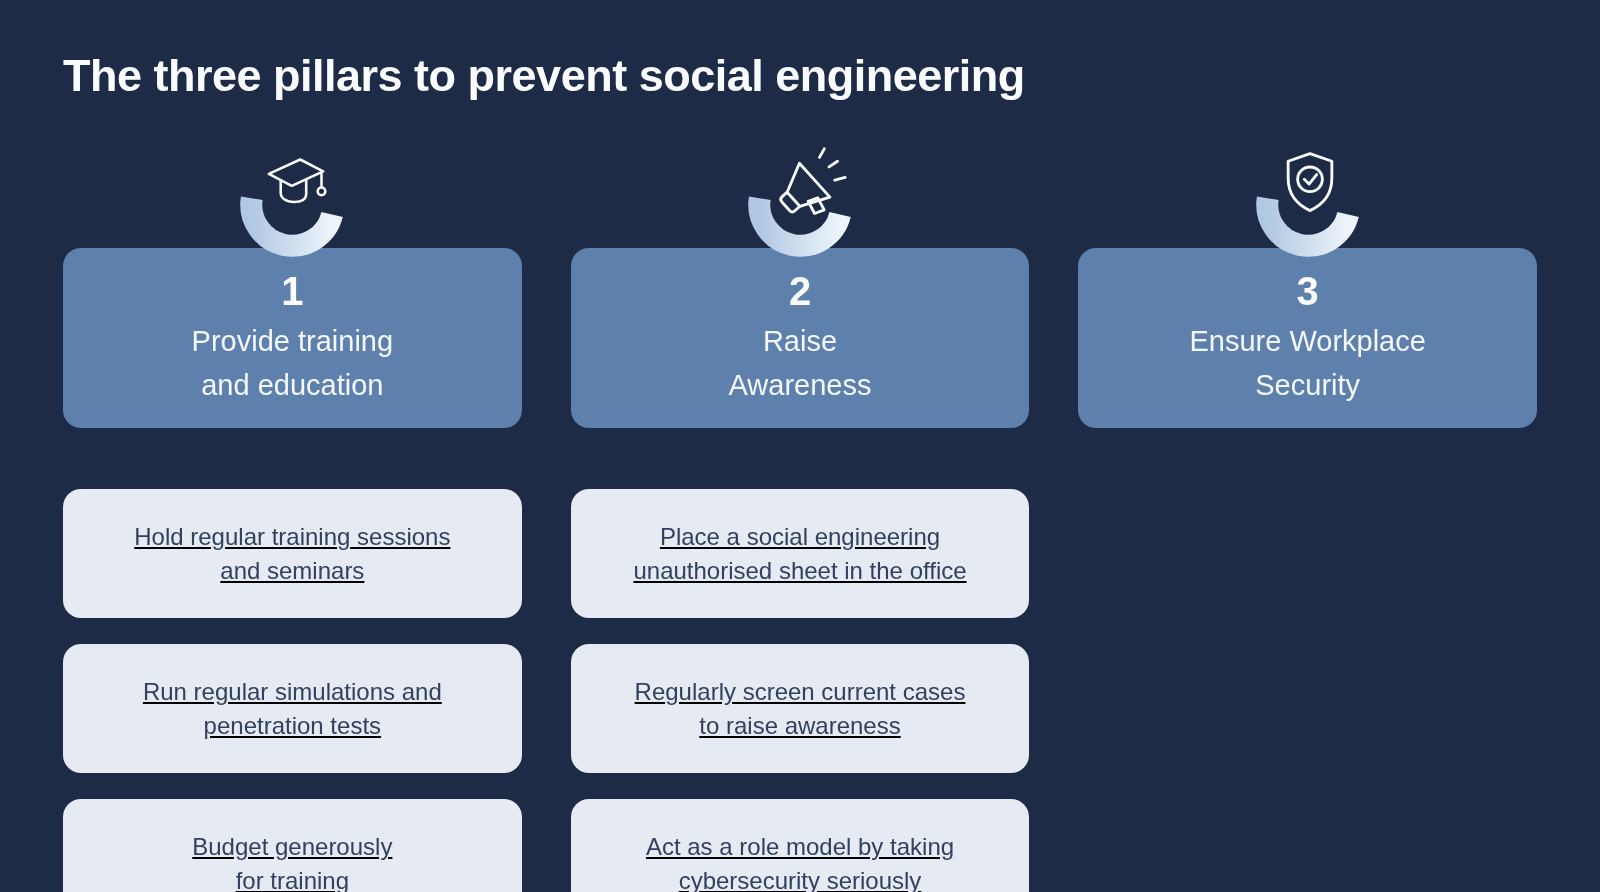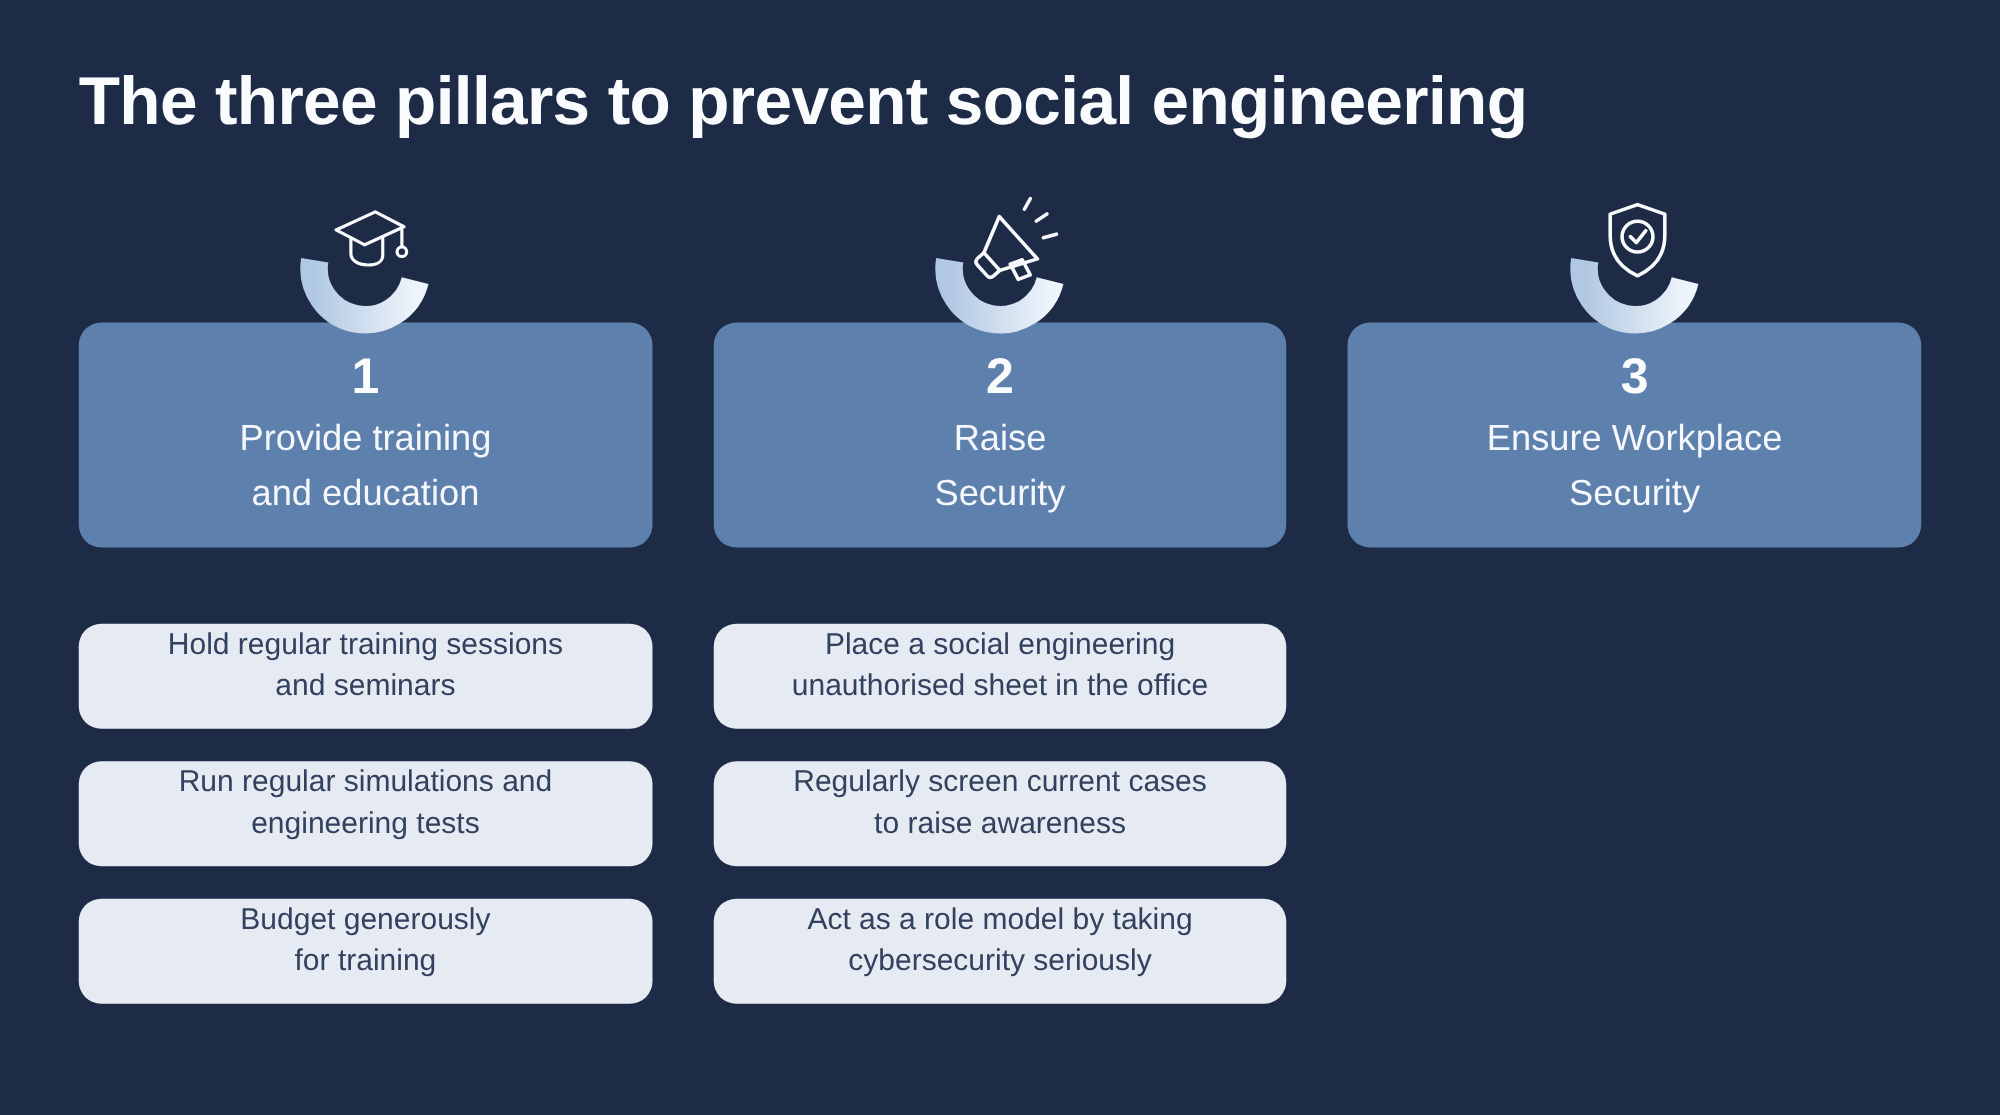--- a/index.html
+++ b/index.html
@@ -14,21 +14,21 @@
   *{margin:0;padding:0;box-sizing:border-box;}
   html,body{width:1600px;height:892px;}
   body{
     background:var(--background);
     font-family:"Liberation Sans","DejaVu Sans",sans-serif;
     overflow:hidden;
   }
   .canvas{width:1600px;height:892px;position:relative;}
   .page-title{
     margin:50px 63px 0 63px;
-    font-size:54px;
+    font-size:45px;
     font-weight:700;
     letter-spacing:-0.5px;
     color:var(--title-text);
   }
   .columns{
     display:flex;
     gap:49px;
     padding:0 63px;
     margin-top:44px;
   }
@@ -83,27 +83,28 @@
     color:#f4f7fb;
     text-align:center;
   }
   .details{
     margin-top:61px;
     display:flex;
     flex-direction:column;
     gap:26px;
   }
   .detail-card{
-    height:84px;
+    height:129px;
     background:var(--detail-card);
     border-radius:18px;
     display:flex;
-    align-items:flex-start;
+    align-items:center;
     justify-content:center;
     text-align:center;
+    text-decoration:underline;
   }
   .detail-text{
     font-size:24px;
     line-height:1.38;
     white-space:pre-line;
     color:var(--detail-text);
   }
   .defs-holder{position:absolute;width:0;height:0;overflow:hidden;}
 </style>
 </head>
@@ -141,21 +142,21 @@
         <div class="pillar-title">Provide training
 and education</div>
       </div>
       <div class="details">
         <div class="detail-card">
           <span class="detail-text">Hold regular training sessions
 and seminars</span>
         </div>
         <div class="detail-card">
           <span class="detail-text">Run regular simulations and
-engineering tests</span>
+penetration tests</span>
         </div>
         <div class="detail-card">
           <span class="detail-text">Budget generously
 for training</span>
         </div>
       </div>
     </div>
 
     <div class="column">
       <div class="badge">
@@ -169,21 +170,21 @@
             <path d="M 28 56 L 38 60 L 34.5 74 L 24.5 70 Z"></path>
           </g>
           <path d="M 50 12 L 55 3"></path>
           <path d="M 60 22 L 69 16"></path>
           <path d="M 66 36 L 77 33"></path>
         </svg>
       </div>
       <div class="pillar-card">
         <div class="pillar-number">2</div>
         <div class="pillar-title">Raise
-Security</div>
+Awareness</div>
       </div>
       <div class="details">
         <div class="detail-card">
           <span class="detail-text">Place a social engineering
 unauthorised sheet in the office</span>
         </div>
         <div class="detail-card">
           <span class="detail-text">Regularly screen current cases
 to raise awareness</span>
         </div>

